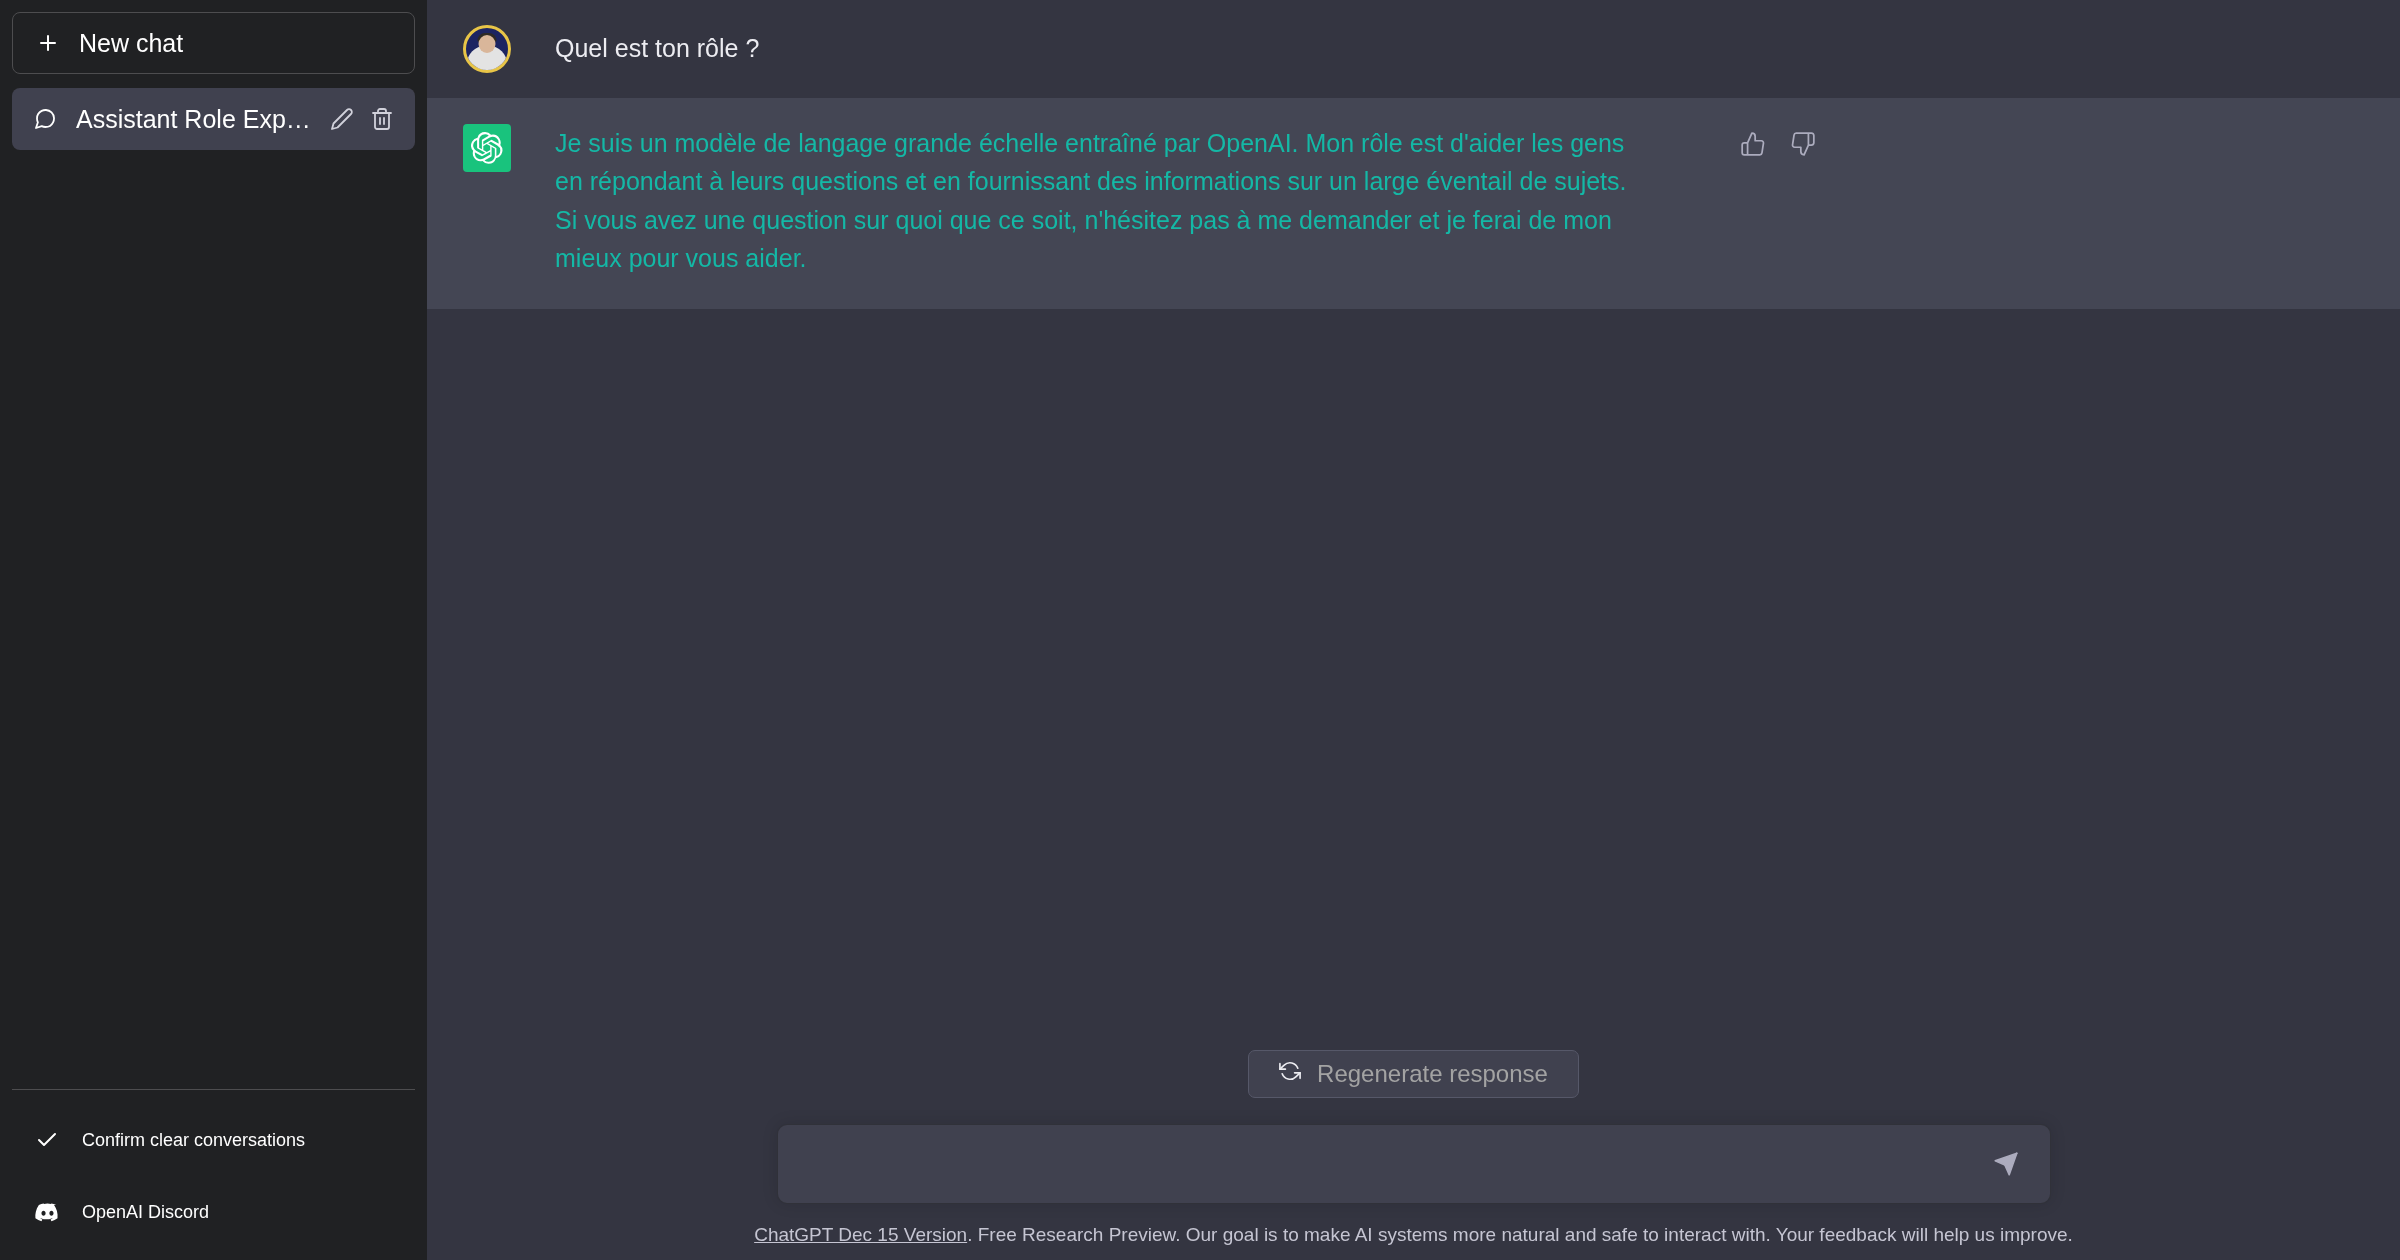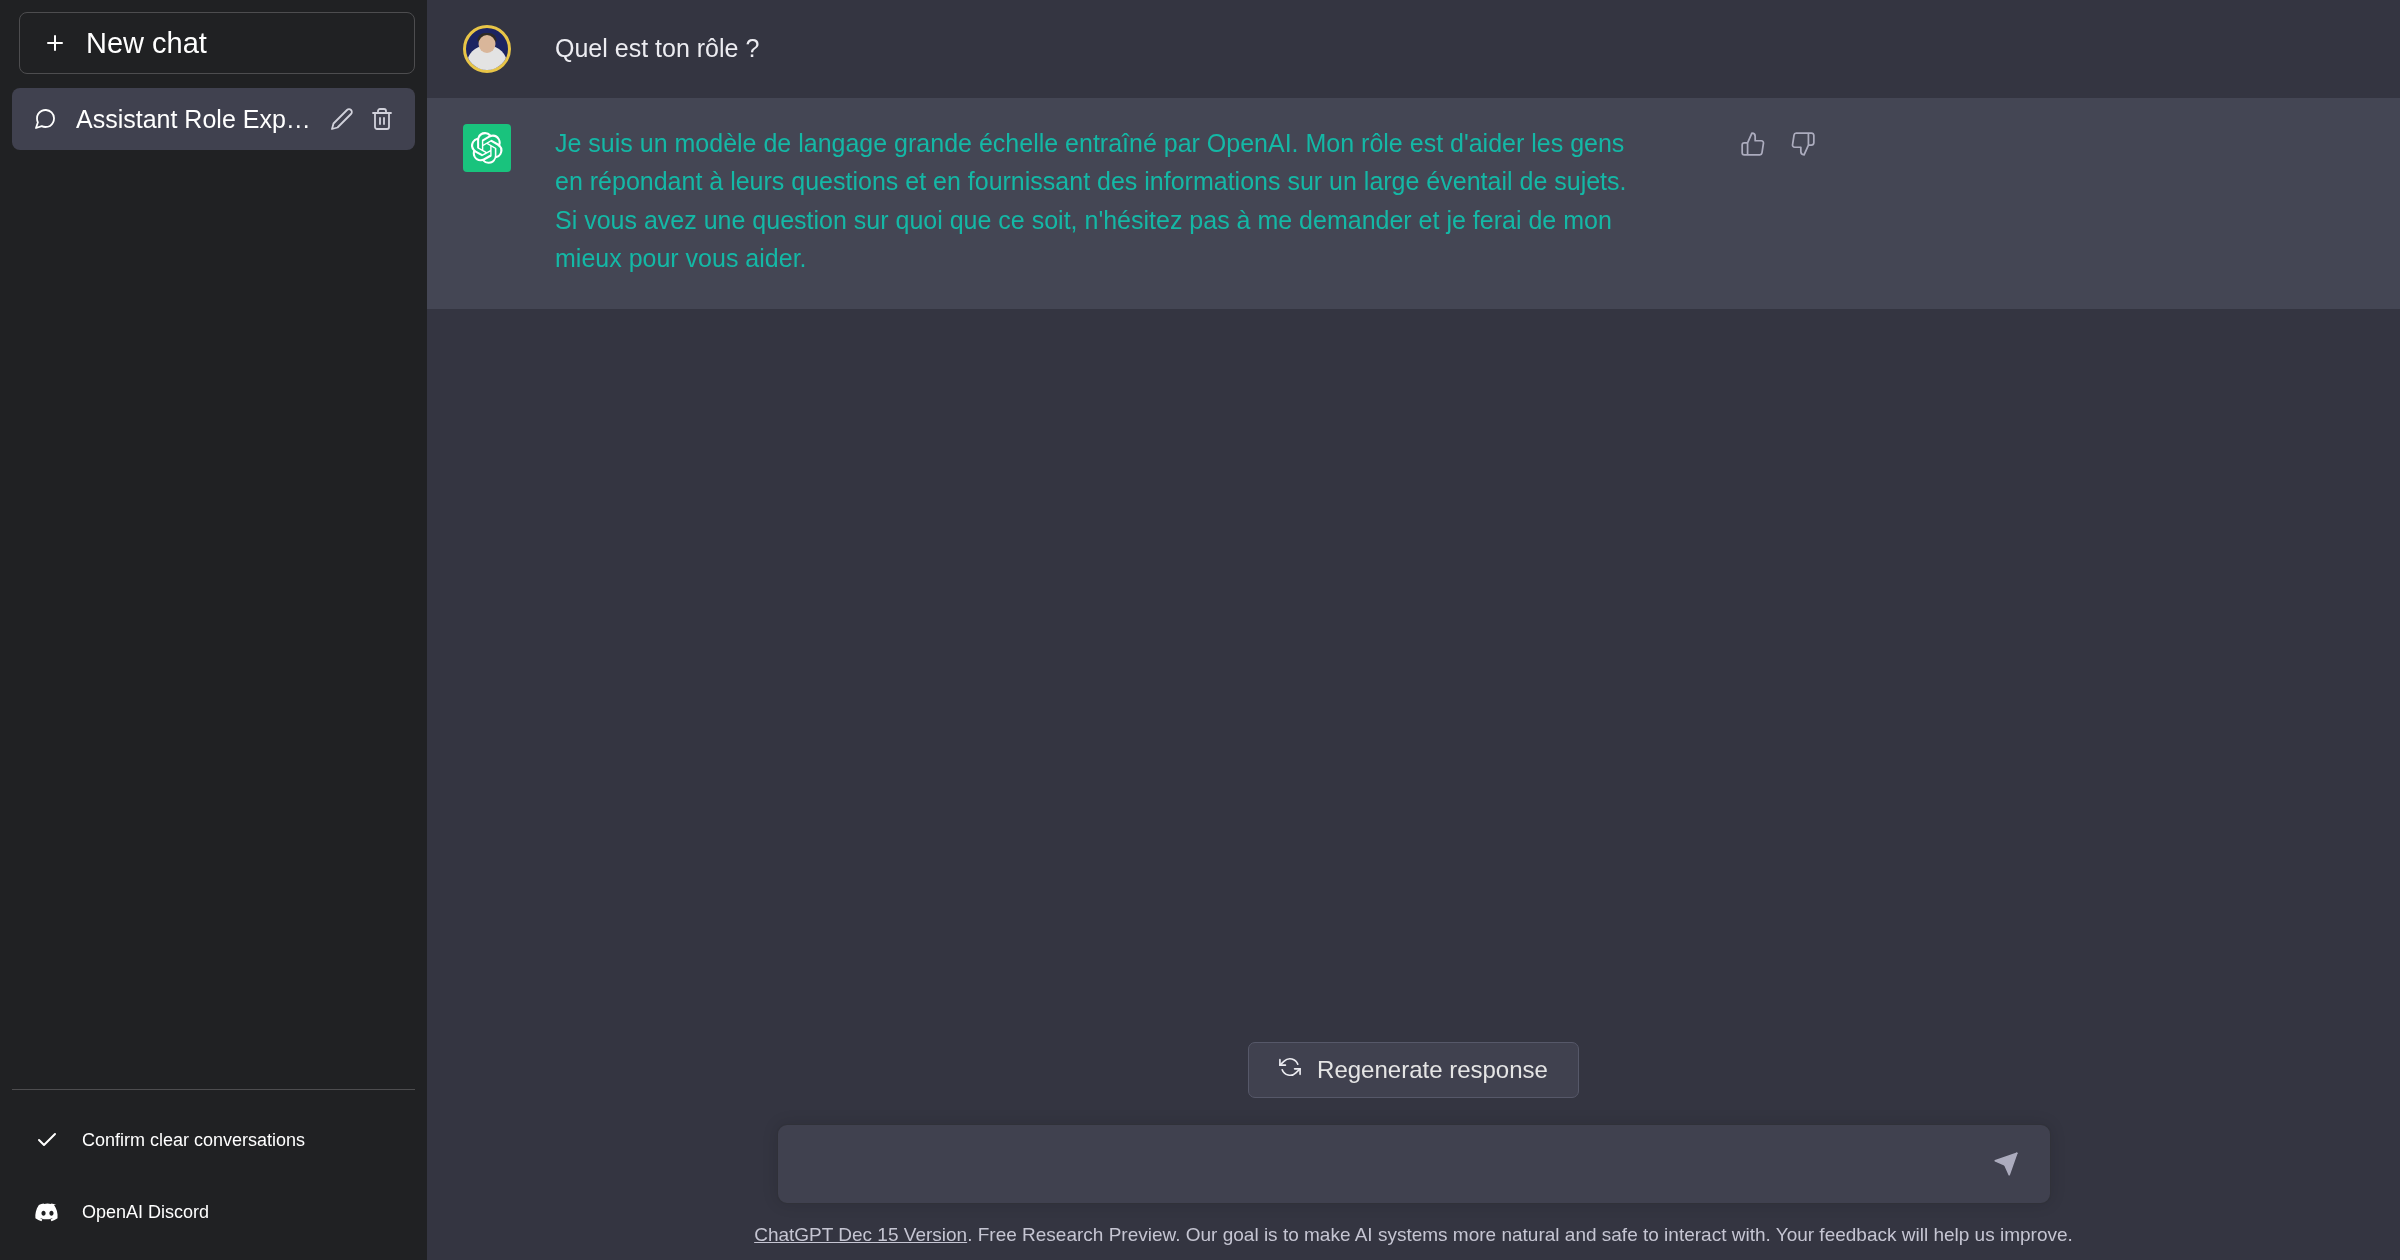--- a/index.html
+++ b/index.html
@@ -20,26 +20,26 @@
     display: flex;
     flex-direction: column;
     padding: 12px;
     position: relative;
   }
   .new-chat {
     display: flex;
     align-items: center;
     gap: 18px;
     height: 62px;
-    margin: 0 0 14px 7px;
+    margin: 0 0 14px 0;
     padding: 0 22px;
     border: 1px solid #4d4d4f;
     border-radius: 8px;
     color: #ffffff;
-    font-size: 29px;
+    font-size: 25px;
     cursor: pointer;
     background: transparent;
   }
   .nc-icon { width: 26px; height: 26px; display:flex; align-items:center; justify-content:center; }
 
   .conv-list { display: flex; flex-direction: column; gap: 6px; }
   .conv-item {
     display: flex;
     align-items: center;
     gap: 18px;
@@ -176,26 +176,26 @@
     padding-bottom: 14px;
     display: flex;
     flex-direction: column;
     align-items: center;
     background: #343541;
   }
   .regen {
     display: flex;
     align-items: center;
     gap: 16px;
-    height: 56px;
+    height: 48px;
     padding: 0 30px;
     border: 1px solid #565869;
     border-radius: 7px;
     background: #40414f;
-    color: #e5e5e5;
+    color: #a3a3a3;
     font-size: 24px;
     cursor: pointer;
     margin-bottom: 26px;
   }
   .input-wrap {
     width: 1274px;
     height: 80px;
     background: #40414f;
     border: 1px solid rgba(32,33,35,.5);
     border-radius: 10px;

